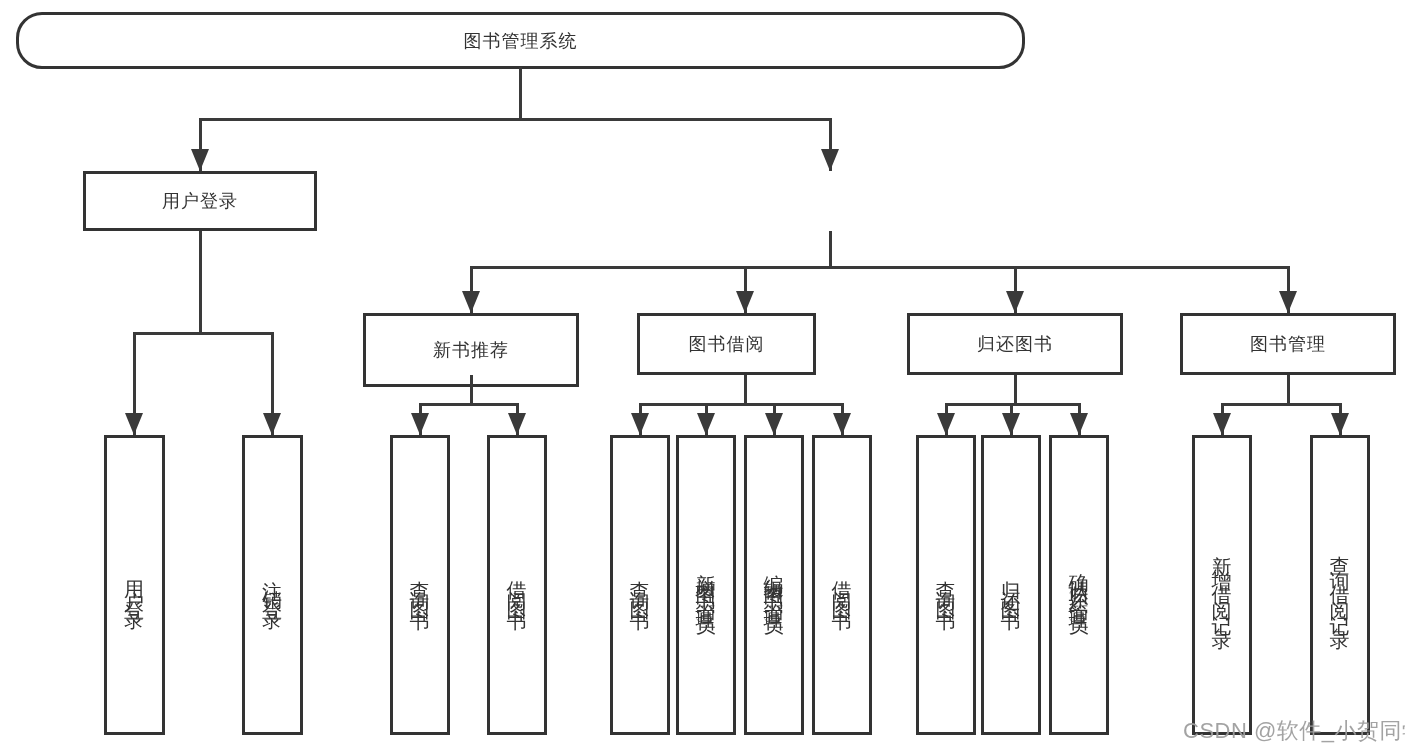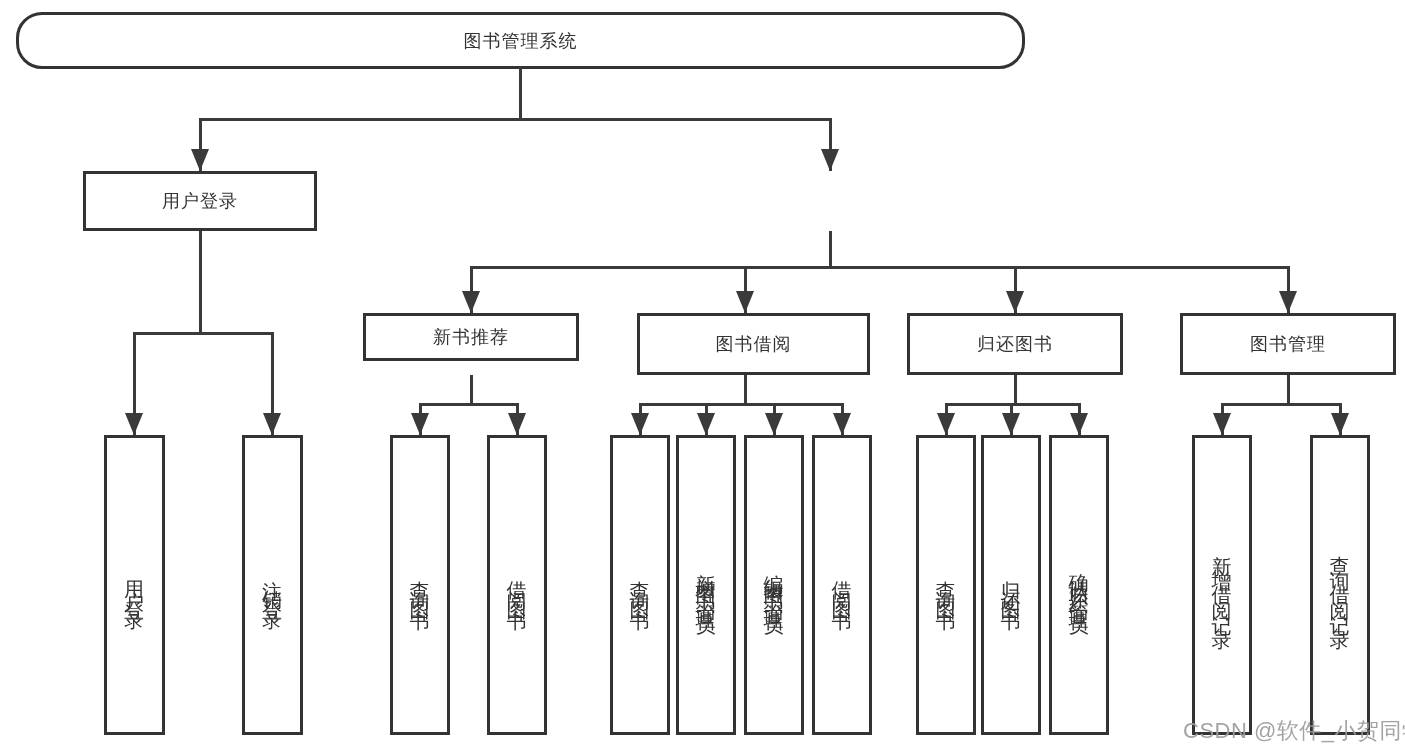--- a/index.html
+++ b/index.html
@@ -89,24 +89,24 @@
   <div class="line" style="left:470px; top:266px; width:820px; height:3px;"></div>
   <div class="line" style="left:470px; top:266px; width:3px; height:47px;"></div>
   <div class="arrow" style="left:462px; top:291px;"></div>
   <div class="line" style="left:744px; top:266px; width:3px; height:47px;"></div>
   <div class="arrow" style="left:736px; top:291px;"></div>
   <div class="line" style="left:1014px; top:266px; width:3px; height:47px;"></div>
   <div class="arrow" style="left:1006px; top:291px;"></div>
   <div class="line" style="left:1287px; top:266px; width:3px; height:47px;"></div>
   <div class="arrow" style="left:1279px; top:291px;"></div>
 
-  <div class="box" style="left:363px; top:313px; width:216px; height:48px;">
+  <div class="box" style="left:363px; top:313px; width:216px; height:74px;">
     <span class="hlabel">新书推荐</span>
   </div>
-  <div class="box" style="left:637px; top:313px; width:233px; height:62px;align-items:center;">
+  <div class="box" style="left:637px; top:313px; width:179px; height:62px;align-items:center;">
     <span class="hlabel">图书借阅</span>
   </div>
   <div class="box" style="left:907px; top:313px; width:216px; height:62px;">
     <span class="hlabel">归还图书</span>
   </div>
   <div class="box" style="left:1180px; top:313px; width:216px; height:62px;">
     <span class="hlabel">图书管理</span>
   </div>
 
   <div class="line" style="left:470px; top:375px; width:3px; height:31px;"></div>

